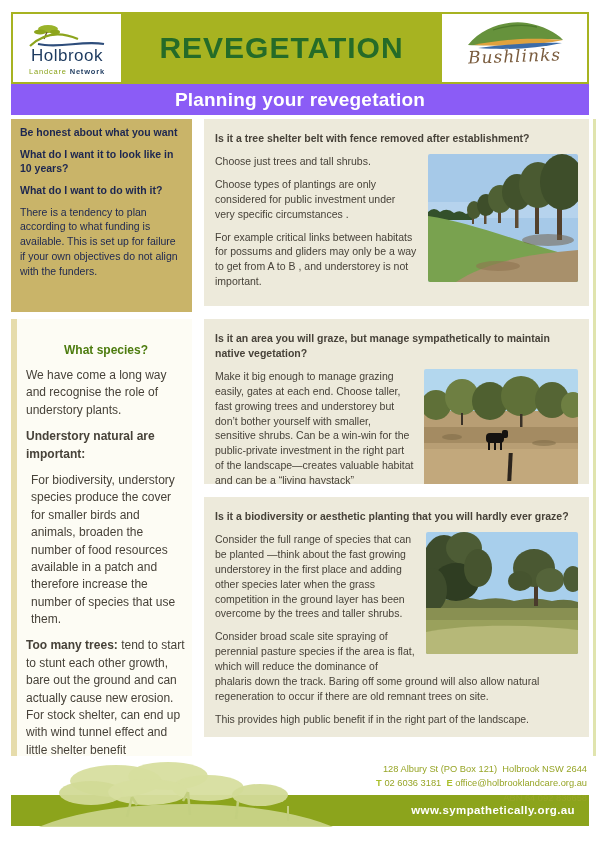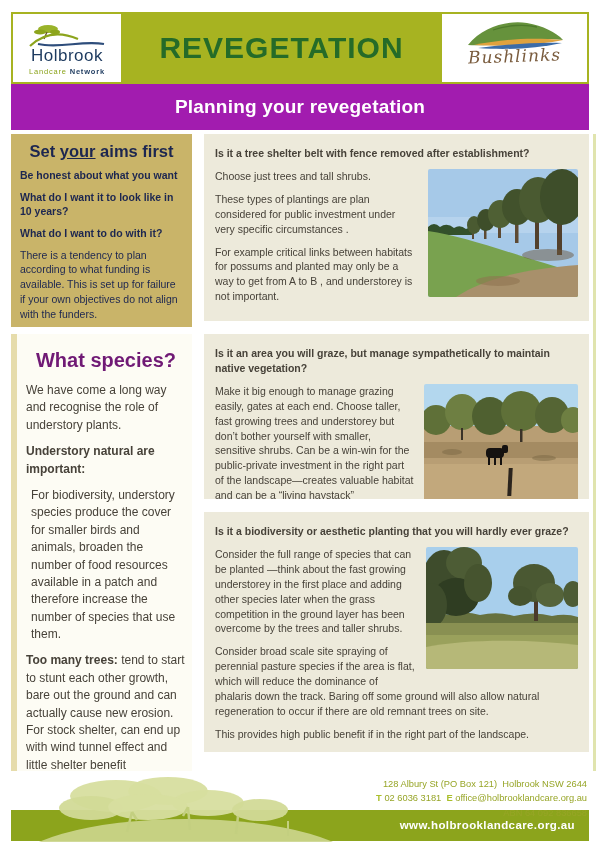--- a/index.html
+++ b/index.html
@@ -14,33 +14,33 @@
   .hl-name { font-size:17px; color:#1d3a5f; letter-spacing:.5px; margin-top:-4px; }
   .hl-sub { font-size:7.5px; letter-spacing:.8px; margin-top:1px; }
   .hl-landcare { color:#8ca41c; }
   .hl-network { color:#1d3a5f; font-weight:bold; }
   .banner { flex:1; background:#a7b321; display:flex; align-items:center; justify-content:center; }
   .banner span { font-size:30px; font-weight:bold; letter-spacing:1px; color:#256b28; }
   .logo-right { width:147px; border-left:none; justify-content:flex-start; padding-top:4px; }
   .bl-name { font-family:"DejaVu Serif", serif; font-style:italic; font-size:17px; color:#7a5c3e; margin-top:-8px; transform:rotate(-2deg); letter-spacing:1px; }
 
   
-  .title-bar { height:46px; background:#a21caf; display:flex; align-items:center; justify-content:center; }
+  .title-bar { height:31px; background:#8b5cf6; display:flex; align-items:center; justify-content:center; }
   .title-bar span { color:#fff; font-weight:bold; font-size:19px; letter-spacing:.2px; }
 
   
   .body-row { display:flex; gap:12px; margin-top:4px; }
   .sidebar { width:181px; flex:none; display:flex; flex-direction:column; }
   .aims { background:#c9b469; color:#1c2650; padding:6px 9px; height:193px; margin-bottom:7px; overflow:hidden; }
   .aims h2 { font-size:16.5px; text-align:center; margin:2px 0 7px; color:#1c2650; }
   .u { text-decoration:underline; }
   .aims p { font-size:10.5px; line-height:1.4; margin:0 0 7px; font-weight:bold; }
   .aims p.normal { font-weight:normal; }
   .species { background:#fdfcf4; border-left:6px solid #e6dcab; padding:4px 6px 6px 9px; height:437px; overflow:hidden; color:#474239; }
-  .species h2 { font-size:20px; text-align:center; color:#701a75; margin:11px 0 10px; }
+  .species h2 { font-size:12px; text-align:center; color:#4d7c0f; margin:20px 0 10px; }
   .species p { font-size:12px; line-height:1.45; margin:0 0 9px; }
   .species .b { font-weight:bold; }
   .species .indent { padding-left:5px; }
   .species ul { margin:0 0 0 0; padding-left:15px; }
   .species li { font-size:10.5px; line-height:1.45; margin-bottom:6px; }
 
   .content { position:relative; flex:1; display:flex; flex-direction:column; }
   .panel { background:#edeadb; padding:12px 11px; overflow:hidden; }
   .panel-1 { height:187px; margin-bottom:13px; }
   .panel-2 { height:165px; margin-bottom:13px; }
@@ -96,21 +96,20 @@
   </header>
 
   <div class="title-bar">
     <span>Planning your revegetation</span>
   </div>
 
   <div class="body-row">
 
     <aside class="sidebar">
       <section class="aims">
-        <h2><span>Set </span><span class="u">your</span><span> aims first</span></h2>
         <p>Be honest about what you want</p>
         <p>What do I want it to look like in 10 years?</p>
         <p>What do I want to do with it?</p>
         <p class="normal">There is a tendency to plan according to what funding is available. This is set up for failure if your own objectives do not align with the funders.</p>
       </section>
 
       <section class="species">
         <h2>What species?</h2>
         <p>We have come a long way and recognise the role of understory plants.</p>
         <p class="b">Understory natural are important:</p>
@@ -141,22 +140,22 @@
             <rect x="129" y="52" width="5" height="34" fill="#52402c"></rect>
             <ellipse cx="46" cy="56" rx="7" ry="9" fill="#4a5a31"></ellipse>
             <ellipse cx="58" cy="51" rx="9" ry="11" fill="#3e4e2a"></ellipse>
             <ellipse cx="72" cy="45" rx="12" ry="14" fill="#4f6034"></ellipse>
             <ellipse cx="89" cy="38" rx="15" ry="18" fill="#42522c"></ellipse>
             <ellipse cx="110" cy="31" rx="19" ry="23" fill="#4a5a31"></ellipse>
             <ellipse cx="134" cy="28" rx="22" ry="28" fill="#3e4e2a"></ellipse>
             <ellipse cx="120" cy="86" rx="26" ry="6" fill="#6d5a40" opacity="0.5"></ellipse>
           </svg>
           <p>Choose just trees and tall shrubs.</p>
-          <p>These types of plantings are plan considered for public investment under very specific circumstances .</p>
-          <p>For example critical links between habitats for possums and planted may only be a way to get from A to B , and understorey is not important.</p>
+          <p>Choose types of plantings are only considered for public investment under very specific circumstances .</p>
+          <p>For example critical links between habitats for possums and gliders may only be a way to get from A to B , and understorey is not important.</p>
         </div>
       </section>
 
       <section class="panel panel-2">
         <p class="question">Is it an area you will graze, but manage sympathetically to maintain native vegetation?</p>
         <div class="pbody">
           <svg class="photo" width="154" height="117" viewBox="0 0 154 117">
             <rect width="154" height="117" fill="#b3d7ee"></rect>
             <rect y="42" width="154" height="75" fill="#b89e74"></rect>
             <rect y="80" width="154" height="37" fill="#c6ad80" opacity="0.7"></rect>
@@ -228,17 +227,17 @@
       <div class="line1">128 Albury St (PO Box 121)  Holbrook NSW 2644</div>
       <div>
         <span class="glabel">T</span>
         <span>02 6036 3181</span>&nbsp;
         <span class="glabel">E</span>
         <span>office@holbrooklandcare.org.au</span>
       </div>
       <div>ABN 64 092 836658</div>
     </div>
     <div class="webbar">
-      <span>www.holbrooklandcare.org.au</span>
+      <span>www.sympathetically.org.au</span>
     </div>
   </footer>
 
 </div>
 
 </body></html>

